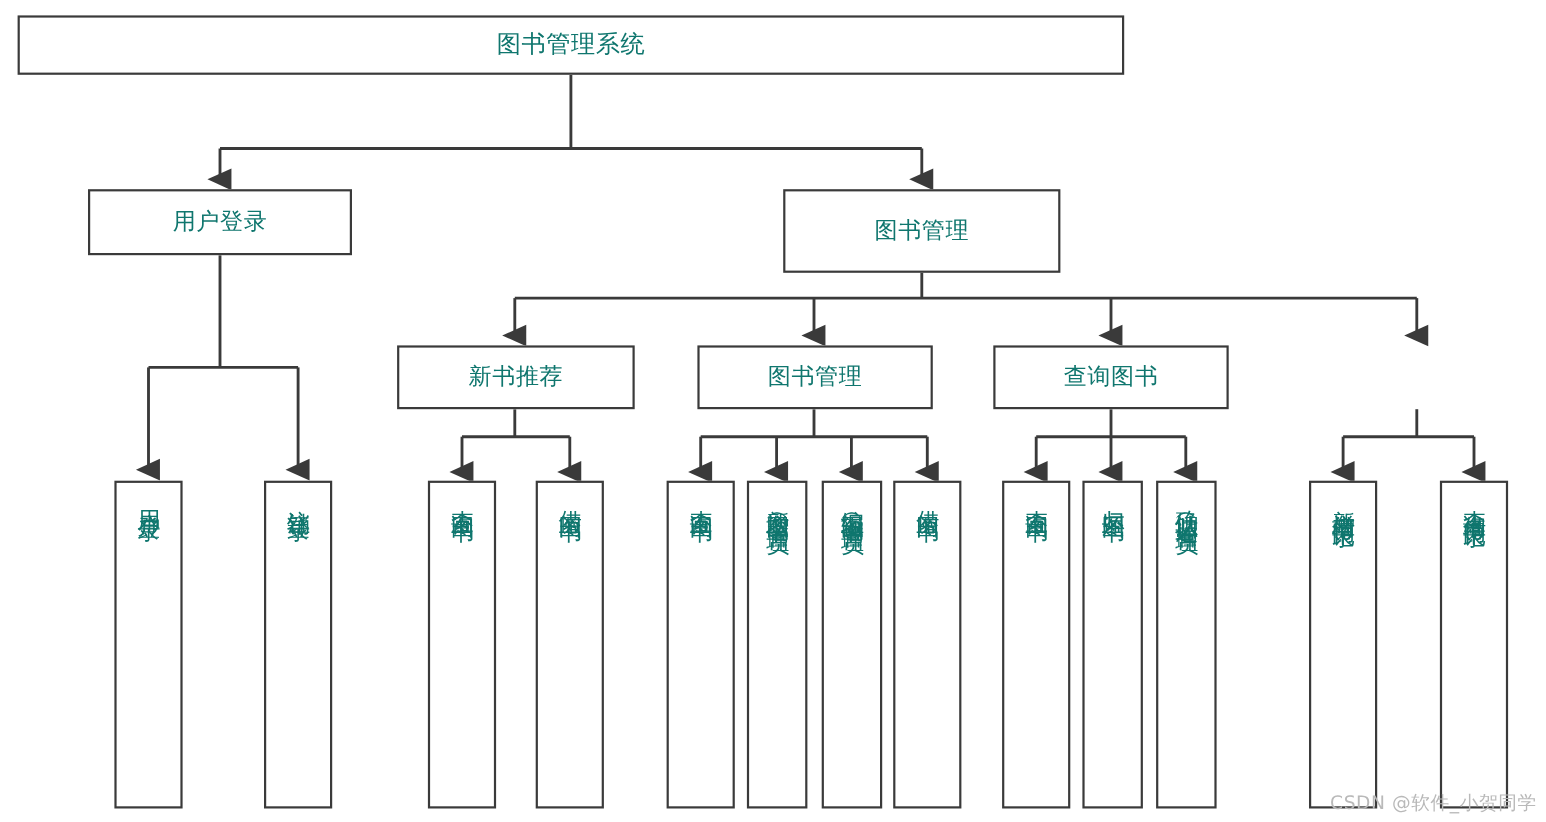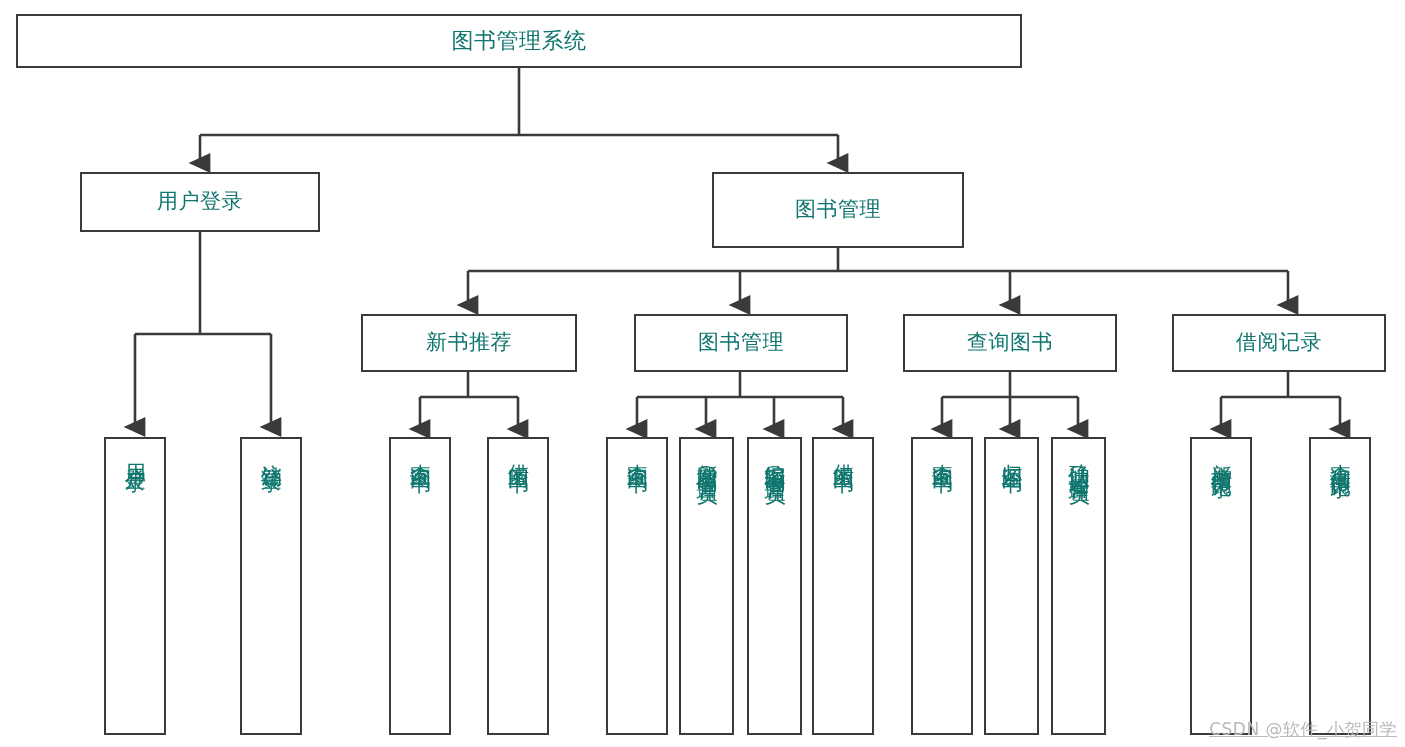--- a/index.html
+++ b/index.html
@@ -66,21 +66,20 @@
   }
   .watermark {
     position: absolute;
     right: 8px;
     bottom: 6px;
     font-size: 17px;
     color: #b9b9b9;
     letter-spacing: 0.5px;
     user-select: none;
     white-space: nowrap;
-    text-decoration: underline;
   }
 </style>
 </head>
 <body>
 
 <div id="canvas">
 
   <svg class="wires" viewBox="0 0 1405 747" xmlns="http://www.w3.org/2000/svg">
     <defs>
       <marker id="arrow" markerWidth="9" markerHeight="9" refX="4.2" refY="4.4" orient="auto" markerUnits="strokeWidth">
@@ -144,23 +143,20 @@
 
   <div class="node horiz" style="left:361px; top:314px; width:216px; height:58px;">
     <span class="label">新书推荐</span>
   </div>
   <div class="node horiz" style="left:634px; top:314px; width:214px; height:58px;">
     <span class="label">图书管理</span>
   </div>
   <div class="node horiz" style="left:903px; top:314px; width:214px; height:58px;">
     <span class="label">查询图书</span>
   </div>
-  <div class="node horiz" style="left:1172px; top:314px; width:214px; height:58px;">
-    <span class="label">借阅记录</span>
-  </div>
 
   <div class="node vert" style="left:104px; top:437px; width:62px; height:298px;">
     <span class="label">用户登录</span>
   </div>
   <div class="node vert" style="left:240px; top:437px; width:62px; height:298px;">
     <span class="label">注销登录</span>
   </div>
 
   <div class="node vert" style="left:389px; top:437px; width:62px; height:298px;">
     <span class="label">查询图书</span>

